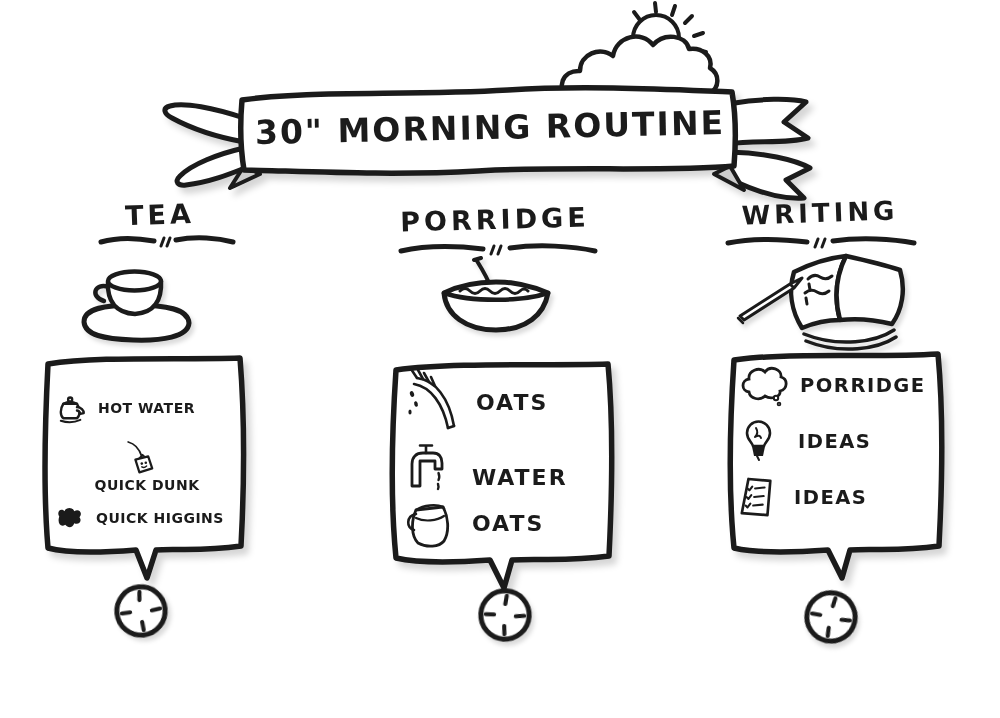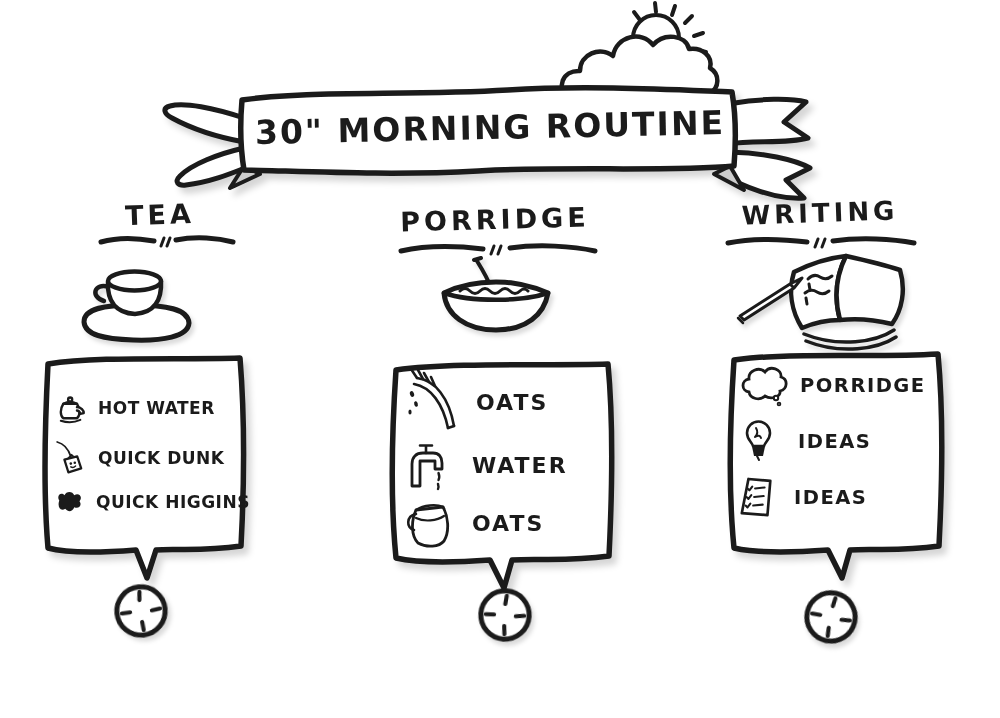--- a/index.html
+++ b/index.html
@@ -7,21 +7,21 @@
           font-family:"DejaVu Sans", sans-serif;color:#1b1b1b;}
   .abs{position:absolute;}
   .shadowed{filter:drop-shadow(5px 6px 3px rgba(0,0,0,0.16));}
   .soft{filter:drop-shadow(3px 4px 2px rgba(0,0,0,0.14));}
   .title{font-size:33px;font-weight:700;letter-spacing:2px;text-align:center;
          transform:rotate(-1.2deg);white-space:nowrap;}
   .colhead{font-weight:700;text-align:center;letter-spacing:4px;white-space:nowrap;}
   .items{display:flex;flex-direction:column;}
   .item{display:flex;align-items:center;}
   .lbl{font-weight:700;white-space:nowrap;}
-  .tea-items .lbl{font-size:17px;letter-spacing:0.5px;}
+  .tea-items .lbl{font-size:14px;letter-spacing:0.5px;}
   .porridge-items .lbl{font-size:22px;letter-spacing:2px;}
   .writing-items .lbl{font-size:19.5px;letter-spacing:1.5px;}
   svg{display:block;overflow:visible;}
 </style>
 </head>
 <body>
 
 <div class="canvas">
 
   <svg class="abs" style="left:556px;top:0px;width:175px;height:102px" viewBox="0 0 175 102">
@@ -74,21 +74,21 @@
         <g stroke="#1b1b1b" fill="#fff" stroke-linecap="round" stroke-linejoin="round" stroke-width="2.8">
           <path d="M11,15 C 7,21 7,29 11,32 L 27,32 C 31,29 31,21 27,15 Z"></path>
           <path d="M11,15 Q 19,11 27,15" fill="none"></path>
           <circle cx="19" cy="10" r="2.4"></circle>
           <path d="M27,19 C 32,19 35,23 35,26 L 31,27 C 30,24 28,23 27,23"></path>
           <path d="M8,35 Q 20,39 31,34" fill="none" stroke-width="2.4"></path>
         </g>
       </svg>
       <span class="lbl">HOT WATER</span>
     </div>
-    <div class="item" style="margin-bottom:12px;">
+    <div class="item" style="margin-bottom:12px;flex-direction:column;">
       <svg width="32" height="38" viewBox="0 0 40 46" style="margin-right:12px;">
         <g stroke="#1b1b1b" fill="#fff" stroke-linecap="round" stroke-linejoin="round">
           <path d="M4,3 C 12,5 18,12 21,21" fill="none" stroke-width="2.2"></path>
           <path d="M13,25 L 29,21 L 34,36 L 18,41 Z" stroke-width="2.8"></path>
           <path d="M18,23 L 22,19 L 25,22" fill="none" stroke-width="2.2"></path>
           <circle cx="21" cy="30" r="1.6" fill="#1b1b1b" stroke="none"></circle>
           <circle cx="26" cy="29" r="1.6" fill="#1b1b1b" stroke="none"></circle>
           <path d="M21,34 q3,2 6,-1" fill="none" stroke-width="1.8"></path>
         </g>
       </svg>
@@ -139,21 +139,21 @@
           <path d="M9,18 C 26,21 38,38 43,62"></path>
           <path d="M49,60 L43,62"></path>
           <path d="M12,12 L6,3 M18,13 L13,4 M24,16 L19,7 M30,20 L26,11"></path>
           <ellipse cx="7" cy="28" rx="2" ry="3" fill="#1b1b1b" stroke="none" transform="rotate(-20 7 28)"></ellipse>
           <ellipse cx="11" cy="38" rx="1.8" ry="2.8" fill="#1b1b1b" stroke="none" transform="rotate(-15 11 38)"></ellipse>
           <ellipse cx="5" cy="46" rx="1.6" ry="2.5" fill="#1b1b1b" stroke="none"></ellipse>
         </g>
       </svg>
       <span class="lbl">OATS</span>
     </div>
-    <div class="item" style="margin-bottom:6px;">
+    <div class="item" style="margin-bottom:6px;align-items:flex-end;">
       <svg width="44" height="50" viewBox="0 0 44 50" style="margin-right:24px;">
         <g stroke="#1b1b1b" stroke-linecap="round" stroke-linejoin="round" fill="#fff">
           <path stroke-width="2.8" d="M8,46 L8,24 C 8,17 12,13 19,13 L29,13 C 35,13 38,17 38,23 L38,29 L31,29 L31,21 L16,21 L16,46 Z"></path>
           <path stroke-width="2.6" fill="none" d="M22,13 L22,6 M16,5.5 L28,5.5"></path>
           <path stroke-width="2.4" fill="none" d="M34.5,33 q1.5,4 0,7 M34,44 q1,3 0,5"></path>
         </g>
       </svg>
       <span class="lbl">WATER</span>
     </div>
     <div class="item">

